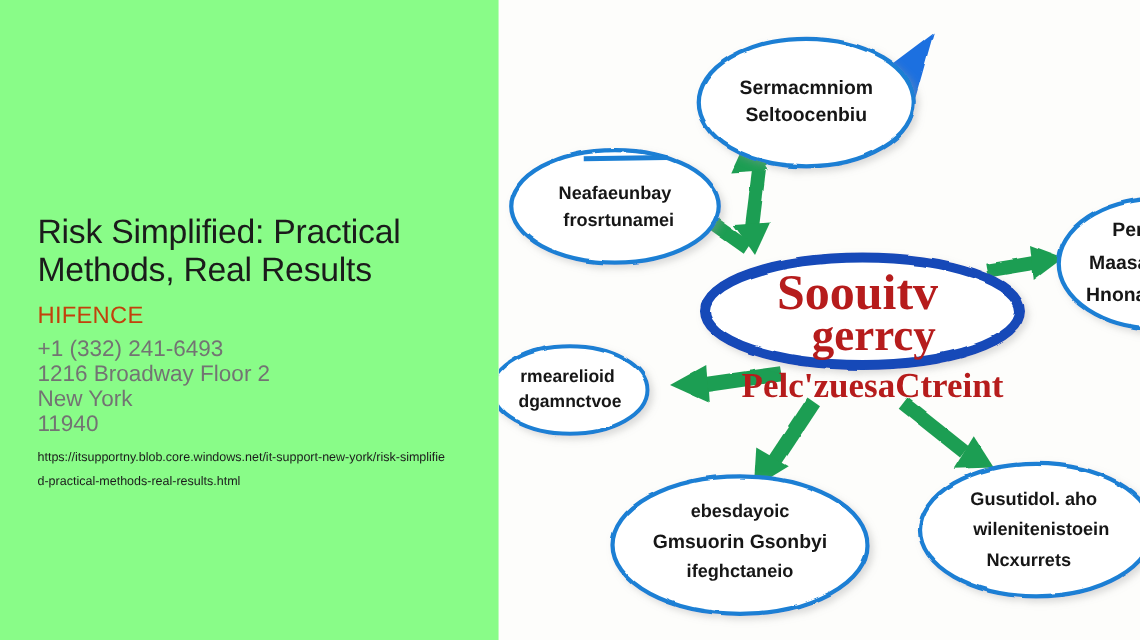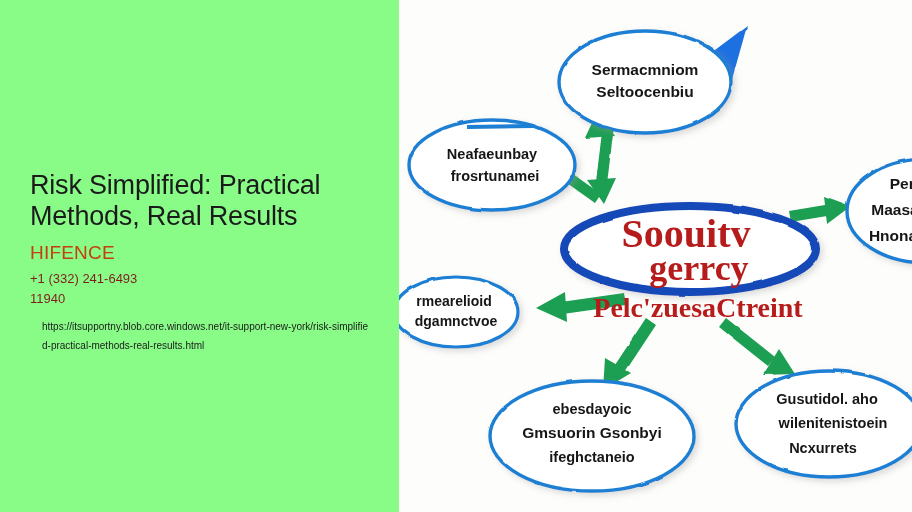--- a/index.html
+++ b/index.html
@@ -44,30 +44,30 @@
     font-family: "Liberation Sans", sans-serif;
   }
   #company-name {
     font-size: 19px;
     line-height: 24px;
     color: #c2410c;
     margin: 0 0 4px 0;
     letter-spacing: 0.2px;
   }
   .contact-line {
-    font-size: 13px;
+    font-size: 18px;
     line-height: 20px;
-    color: #7f1d1d;
+    color: #737373;
     margin: 0;
   }
   #source-url {
     font-size: 10px;
     line-height: 19px;
     color: #1b1b1b;
-    margin: 8px 0 0 12px;
+    margin: 8px 0 0 0;
     word-break: break-all;
     max-width: 330px;
   }
 
   
   #diagram-panel {
     position: absolute;
     left: 399px;
     top: 0;
     width: 513px;
@@ -108,20 +108,22 @@
 </head>
 <body>
 
 <div id="page">
 
   <div id="left-panel">
     <div id="info-block">
       <h1 id="page-title">Risk Simplified: Practical Methods, Real Results</h1>
       <div id="company-name">HIFENCE</div>
       <p class="contact-line">+1 (332) 241-6493</p>
+      <p class="contact-line">1216 Broadway Floor 2</p>
+      <p class="contact-line">New York</p>
       <p class="contact-line">11940</p>
       <p id="source-url">https://itsupportny.blob.core.windows.net/it-support-new-york/risk-simplified-practical-methods-real-results.html</p>
     </div>
   </div>
 
   <div id="diagram-panel">
     <svg id="diagram-svg" viewBox="0 0 513 512">
 
       <defs>
         <filter id="soft-shadow" x="-30%" y="-30%" width="170%" height="170%">

